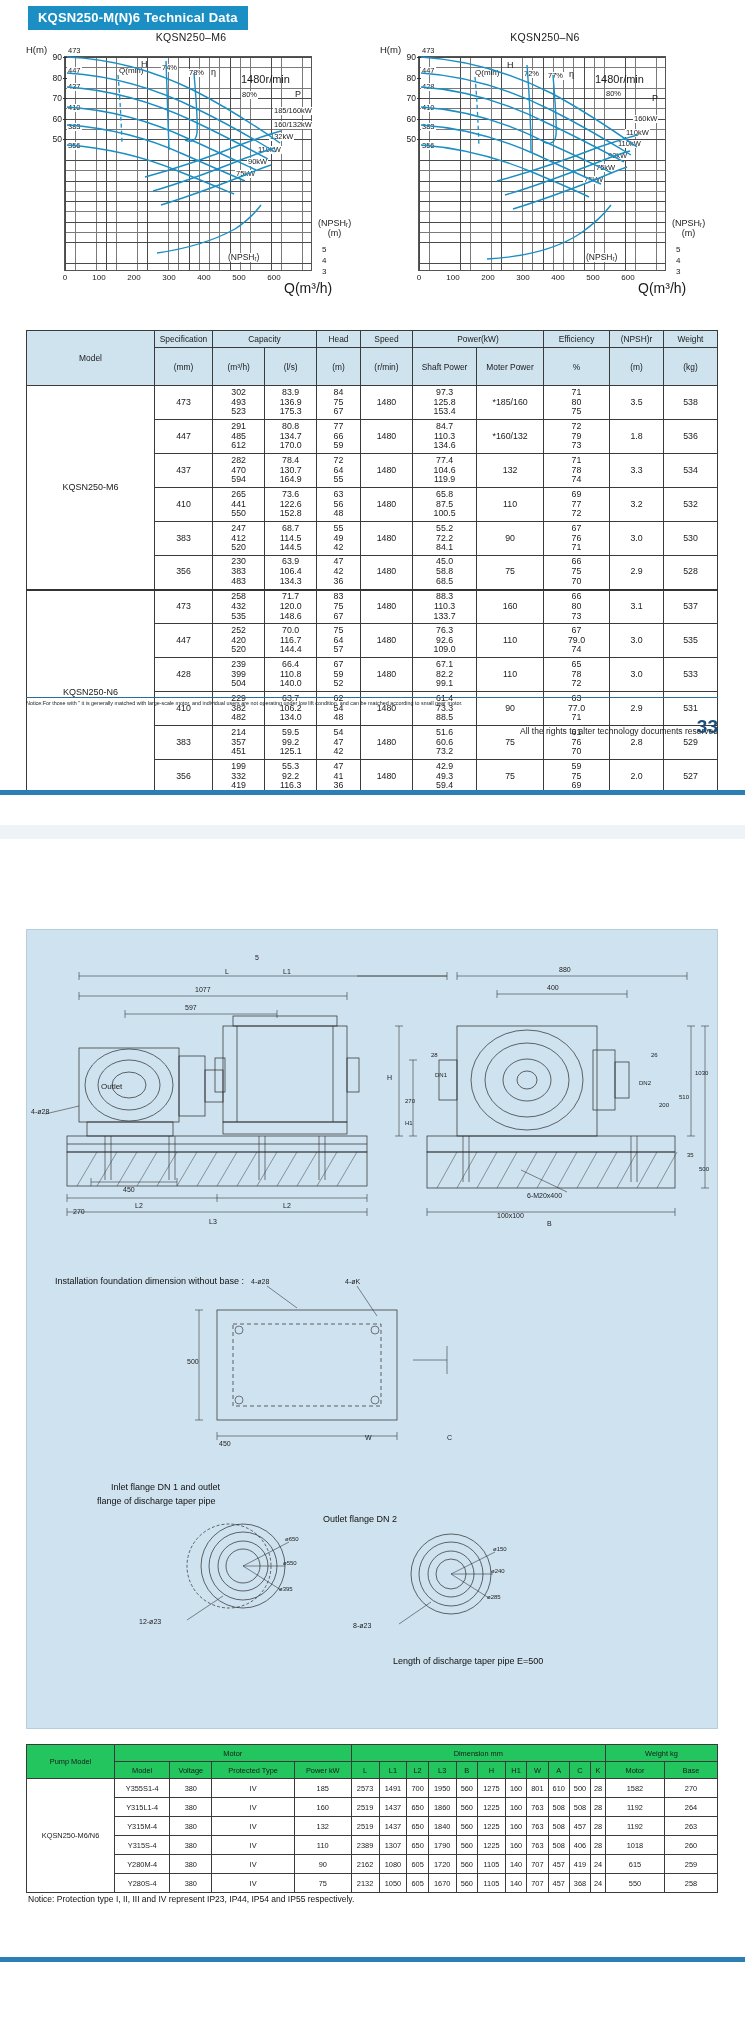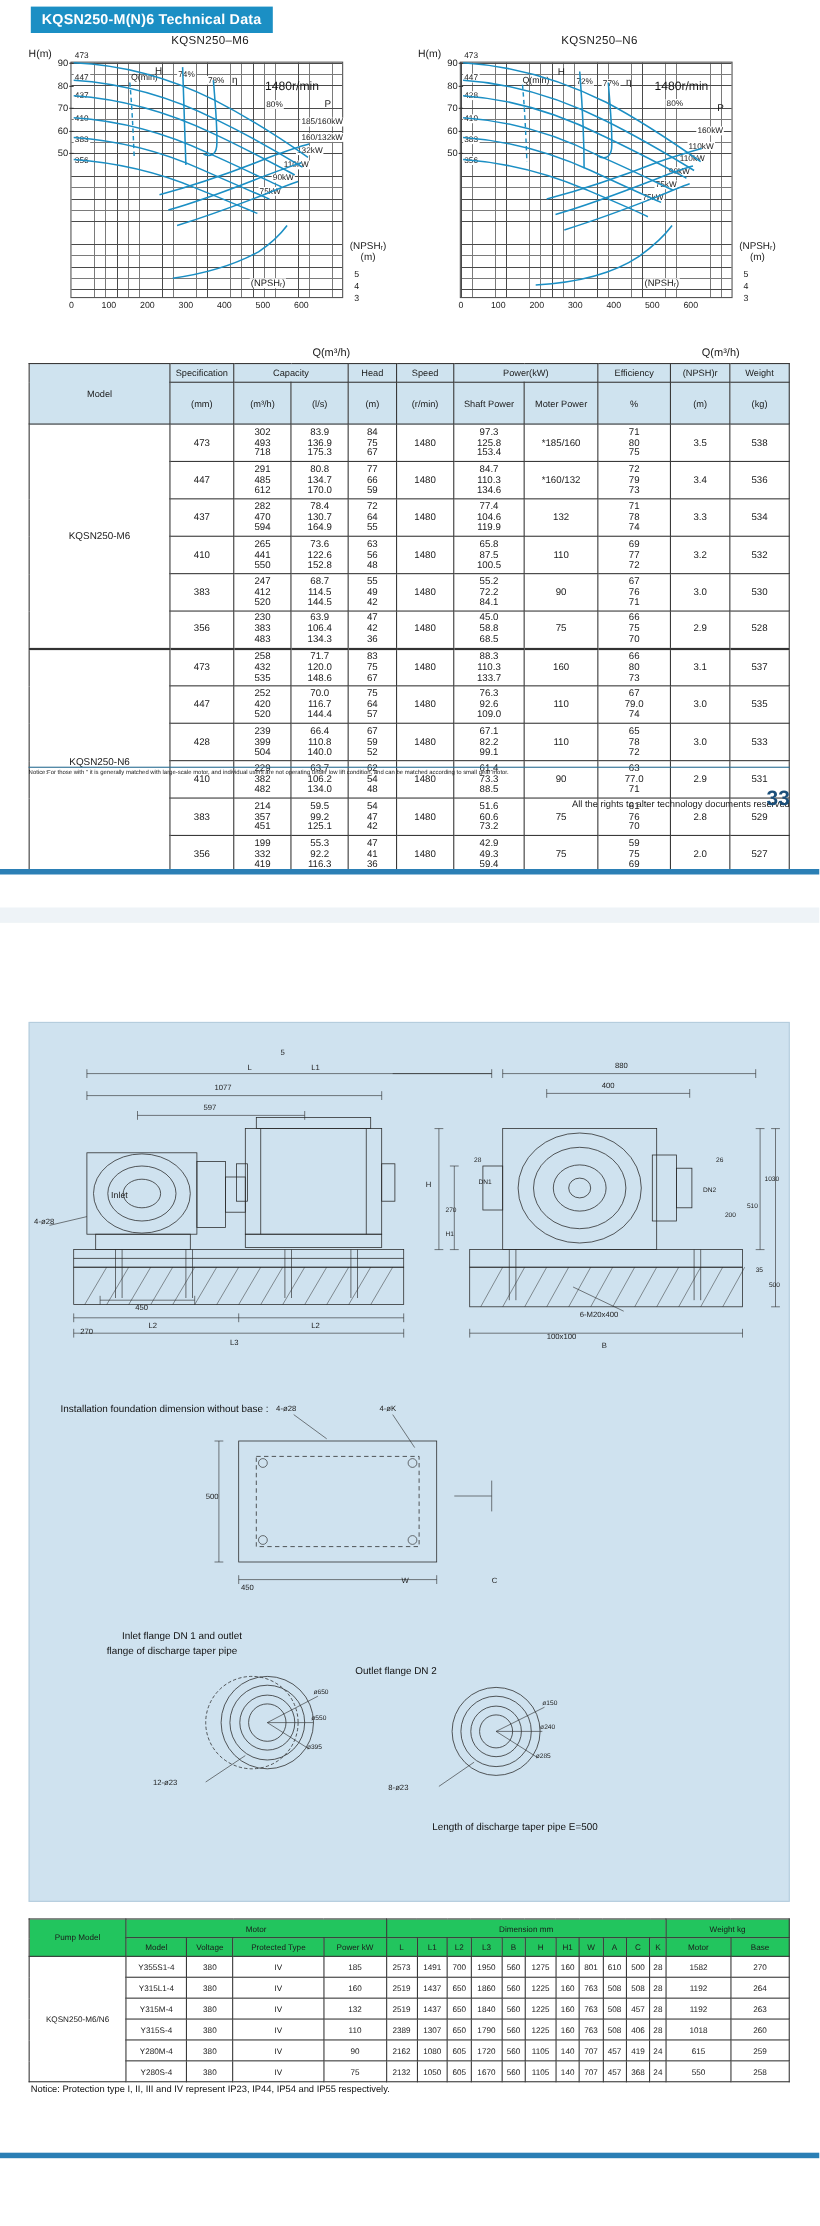--- a/index.html
+++ b/index.html
@@ -71,21 +71,21 @@
     position:absolute; font-size:7.5px; background:#fff;
     padding:0 1px; white-space:nowrap; line-height:1;
   }
   .inlabel.noBg{ background:transparent; }
   .bigLabel{ position:absolute; font-size:11px; white-space:nowrap; }
   .medLabel{ position:absolute; font-size:9px; white-space:nowrap; }
   .npsh-axis{
     position:absolute; font-size:9px; white-space:nowrap; text-align:center; line-height:1.15;
   }
   .npsh-tick{ position:absolute; font-size:8px; }
-  .qlabel{ position:absolute; font-size:10px; white-space:nowrap;margin-top:36px; }
+  .qlabel{ position:absolute; font-size:14px; white-space:nowrap; }
   svg.curves{ position:absolute; left:0; top:0; overflow:visible; }
 
   
   .maintable{
     position:absolute; left:26px; top:330px; width:692px;
     border-collapse:collapse;
     font-size:8.6px;
   }
   .maintable th, .maintable td{
     border:1px solid #3a3a3a;
@@ -375,21 +375,21 @@
         <th class="tall">(kg)</th>
       </tr>
     </thead>
     <tbody id="maintable-body">
         <tr>
           <td class="model" rowspan="6">KQSN250-M6</td>
           <td>473</td>
           <td>
             <span class="stack">302</span>
             <span class="stack">493</span>
-            <span class="stack">718</span>
+            <span class="stack">523</span>
           </td>
           <td>
             <span class="stack">83.9</span>
             <span class="stack">136.9</span>
             <span class="stack">175.3</span>
           </td>
           <td>
             <span class="stack">84</span>
             <span class="stack">75</span>
             <span class="stack">67</span>
@@ -431,21 +431,21 @@
             <span class="stack">84.7</span>
             <span class="stack">110.3</span>
             <span class="stack">134.6</span>
           </td>
           <td>*160/132</td>
           <td>
             <span class="stack">72</span>
             <span class="stack">79</span>
             <span class="stack">73</span>
           </td>
-          <td>3.4</td>
+          <td>1.8</td>
           <td>536</td>
         </tr>
         <tr>
           <td>437</td>
           <td>
             <span class="stack">282</span>
             <span class="stack">470</span>
             <span class="stack">594</span>
           </td>
           <td>
@@ -984,21 +984,21 @@
     <div class="dlabel sm" style="left:672px; top:236px">500</div>
     <div class="dlabel" style="left:4px;   top:178px">4-ø28</div>
     <div class="dlabel" style="left:500px; top:262px">6-M20x400</div>
     <div class="dlabel" style="left:470px; top:282px">100x100</div>
     <div class="dlabel" style="left:96px;  top:256px">450</div>
     <div class="dlabel" style="left:46px;  top:278px">270</div>
     <div class="dlabel" style="left:108px; top:272px">L2</div>
     <div class="dlabel" style="left:256px; top:272px">L2</div>
     <div class="dlabel" style="left:182px; top:288px">L3</div>
     <div class="dlabel" style="left:520px; top:290px">B</div>
-    <div class="dlabel" style="left:74px;  top:152px; font-size:8px">Inlet</div>
+    <div class="dlabel" style="left:74px;  top:152px; font-size:8px">Outlet</div>
 
     <div class="dtext" style="left:28px; top:346px">Installation foundation dimension without base :</div>
     <div class="dlabel" style="left:224px; top:348px">4-ø28</div>
     <div class="dlabel" style="left:318px; top:348px">4-øK</div>
     <div class="dlabel" style="left:160px; top:428px">500</div>
     <div class="dlabel" style="left:192px; top:510px">450</div>
     <div class="dlabel" style="left:338px; top:504px">W</div>
     <div class="dlabel" style="left:420px; top:504px">C</div>
 
     <div class="dtext" style="left:84px; top:552px">Inlet flange DN 1 and outlet</div>

